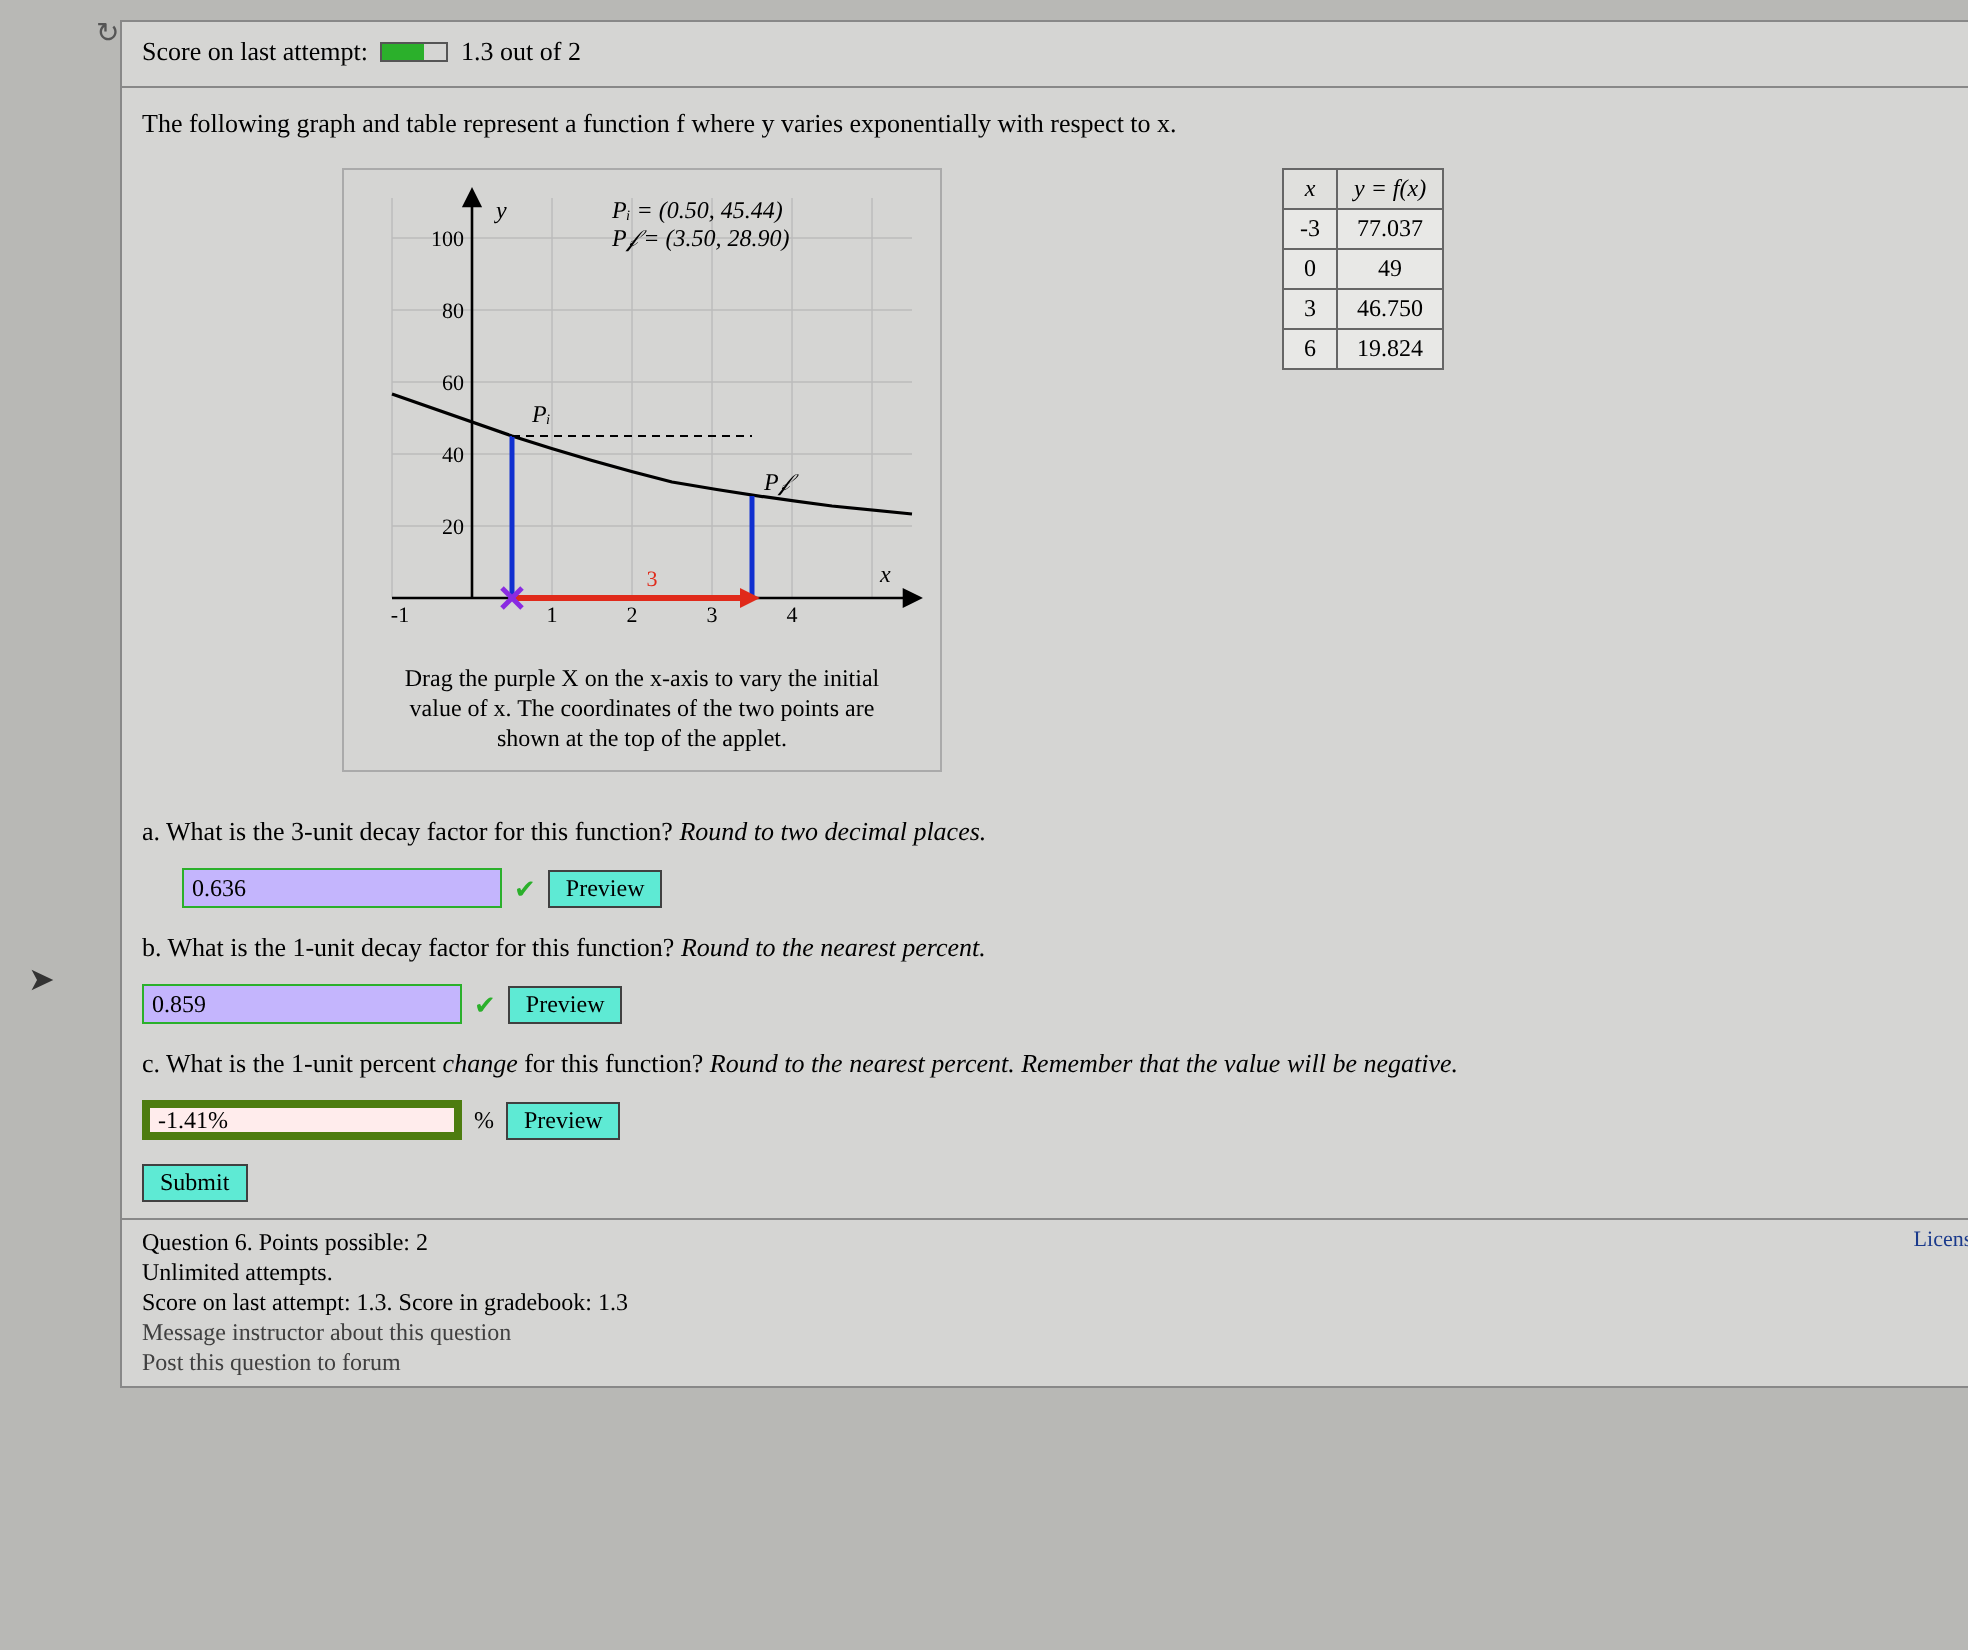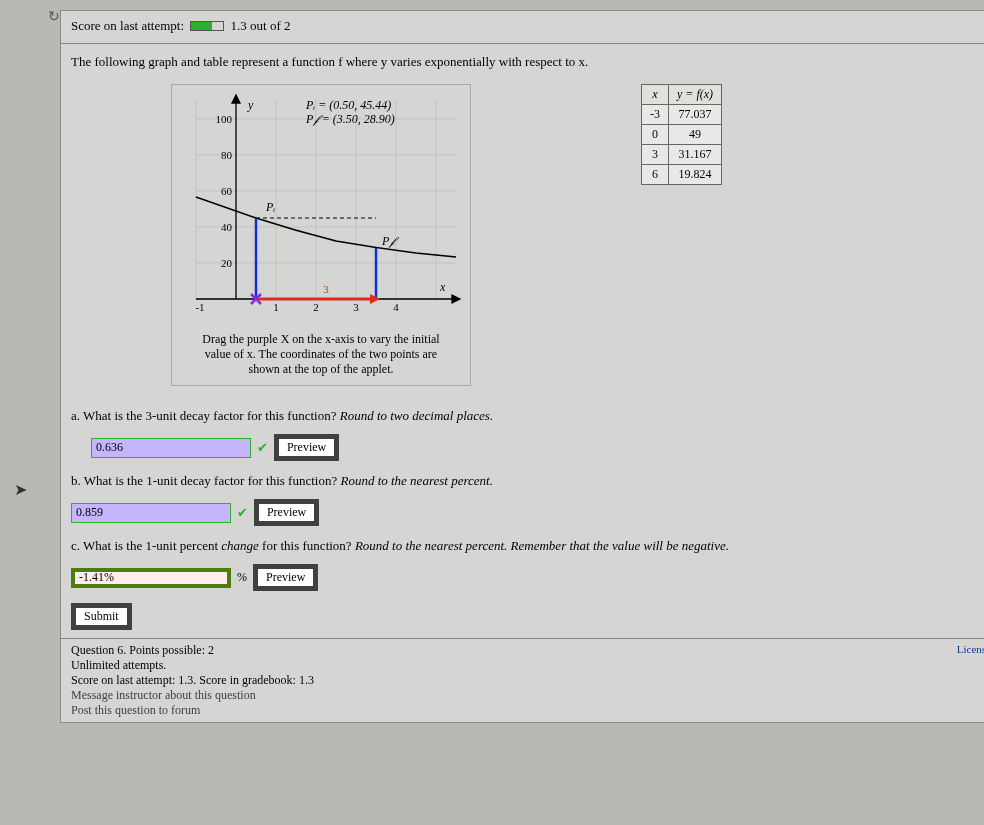--- a/index.html
+++ b/index.html
@@ -108,22 +108,22 @@
     border: 1px solid #888;
     background: #fff;
   }
   input.correct { border: 1px solid #2bb02b; background: #c4b5fd; }
   input.incorrect { border: 4px solid #4d7c0f; background: #ffecec; }
   .check { color: #2bb02b; font-size: 13px; line-height: 1; }
   .pct { font-size: 12px; }
   button.preview, button.submit {
     font-family: inherit;
     font-size: 12px;
-    background: #ffffff;
-    border: 5px solid #404040;
+    background: #5eead4;
+    border: 1px solid #404040;
     padding: 1px 8px;
     cursor: pointer;
   }
   .submit-row { margin: 8px 0 8px; text-decoration: underline; }
   .footer {
     border-top: 1px solid #888;
     padding: 4px 10px 4px;
     font-size: 12px;
     position: relative;
   }
@@ -248,21 +248,21 @@
           <tr>
                 <td>-3</td>
                 <td>77.037</td>
               </tr>
           <tr>
                 <td>0</td>
                 <td>49</td>
               </tr>
           <tr>
                 <td>3</td>
-                <td>31.167</td>
+                <td>46.750</td>
               </tr>
           <tr>
                 <td>6</td>
                 <td>19.824</td>
               </tr>
         </tbody>
           </table>
       </div>
 
       <div class="q-label">

